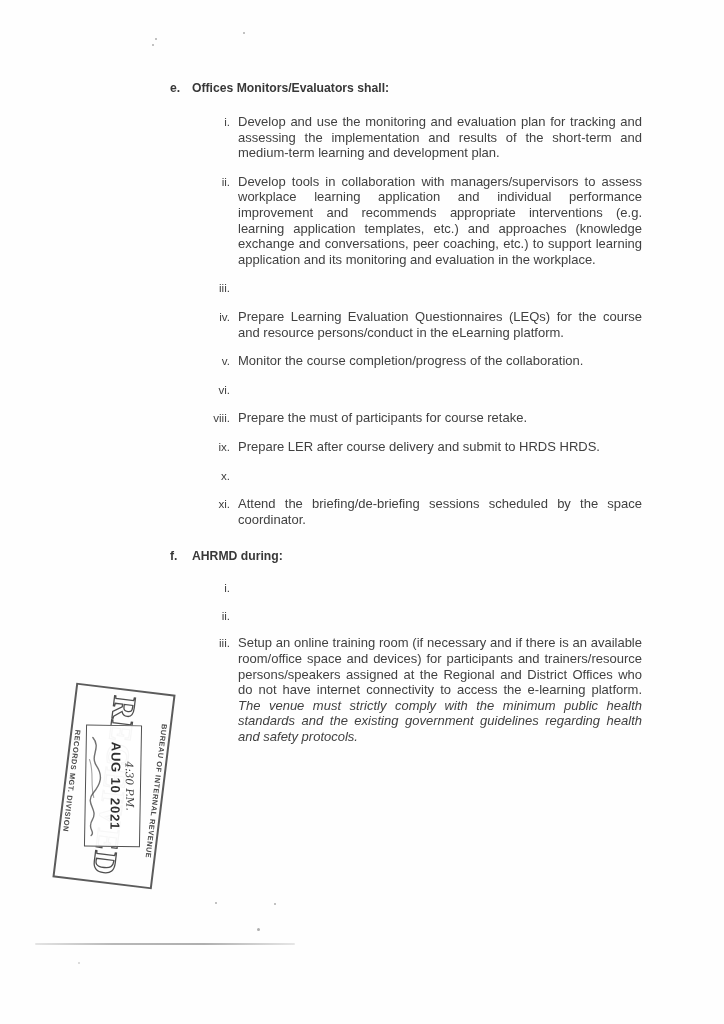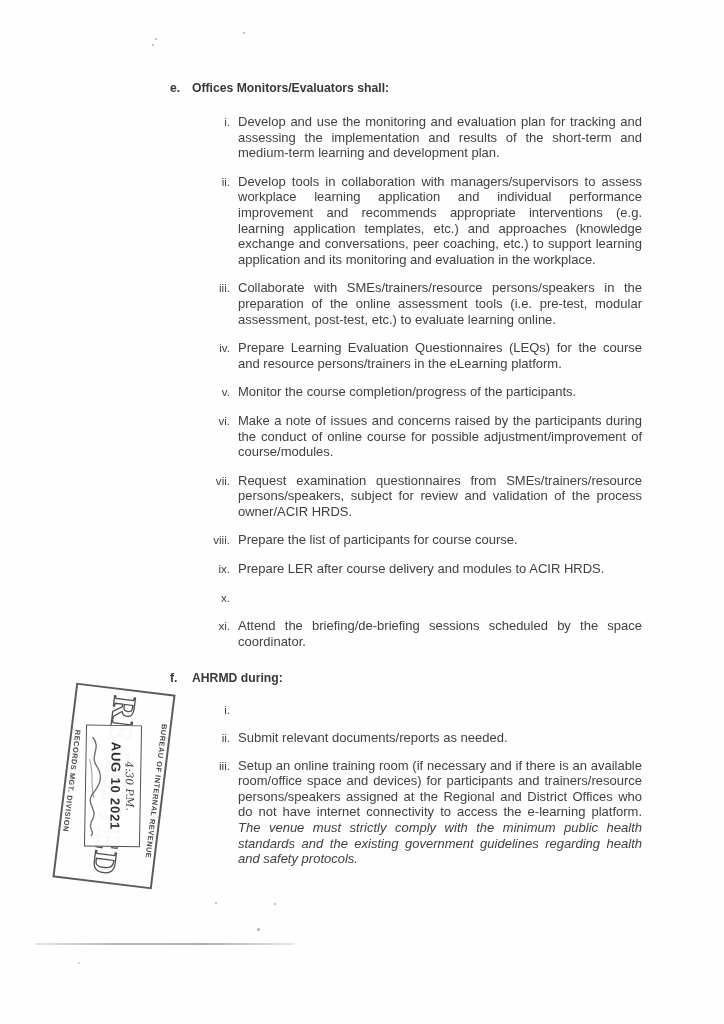--- a/index.html
+++ b/index.html
@@ -154,45 +154,39 @@
       <div class="item">
         <span class="num">i.</span>
         <p class="txt"><span>Develop and use the monitoring and evaluation plan for tracking and assessing the implementation and results of the short-term and medium-term learning and development plan.</span></p>
       </div>
       <div class="item">
         <span class="num">ii.</span>
         <p class="txt"><span>Develop tools in collaboration with managers/supervisors to assess workplace learning application and individual performance improvement and recommends appropriate interventions (e.g. learning application templates, etc.) and approaches (knowledge exchange and conversations, peer coaching, etc.) to support learning application and its monitoring and evaluation in the workplace.</span></p>
       </div>
       <div class="item">
         <span class="num">iii.</span>
-        <p class="txt"><span>Collaborate with SMEs/trainers/resource persons/speakers in the preparation of the online assessment tools (i.e. pre-test, modular assessment, post-test, etc.) to evaluate learning online.</span></p>
       </div>
       <div class="item">
         <span class="num">iv.</span>
-        <p class="txt"><span>Prepare Learning Evaluation Questionnaires (LEQs) for the course and resource persons/trainers in the eLearning platform.</span></p>
+        <p class="txt"><span>Prepare Learning Evaluation Questionnaires (LEQs) for the course and resource persons/conduct in the eLearning platform.</span></p>
       </div>
       <div class="item">
         <span class="num">v.</span>
-        <p class="txt"><span>Monitor the course completion/progress of the participants.</span></p>
+        <p class="txt"><span>Monitor the course completion/progress of the collaboration.</span></p>
       </div>
       <div class="item">
         <span class="num">vi.</span>
-        <p class="txt"><span>Make a note of issues and concerns raised by the participants during the conduct of online course for possible adjustment/improvement of course/modules.</span></p>
-      </div>
-      <div class="item">
-        <span class="num">vii.</span>
-        <p class="txt"><span>Request examination questionnaires from SMEs/trainers/resource persons/speakers, subject for review and validation of the process owner/ACIR HRDS.</span></p>
       </div>
       <div class="item">
         <span class="num">viii.</span>
-        <p class="txt"><span>Prepare the list of participants for course course.</span></p>
+        <p class="txt"><span>Prepare the must of participants for course retake.</span></p>
       </div>
       <div class="item">
         <span class="num">ix.</span>
-        <p class="txt"><span>Prepare LER after course delivery and modules to ACIR HRDS.</span></p>
+        <p class="txt"><span>Prepare LER after course delivery and submit to HRDS HRDS.</span></p>
       </div>
       <div class="item">
         <span class="num">x.</span>
       </div>
       <div class="item">
         <span class="num">xi.</span>
         <p class="txt"><span>Attend the briefing/de-briefing sessions scheduled by the space coordinator.</span></p>
       </div>
     </div>
 
@@ -200,21 +194,20 @@
       <div class="sec-heading">
         <span class="sec-label">f.</span>
         <span>AHRMD during:</span>
       </div>
 
       <div class="item">
         <span class="num">i.</span>
       </div>
       <div class="item">
         <span class="num">ii.</span>
-        <p class="txt"><span>Submit relevant documents/reports as needed.</span></p>
       </div>
       <div class="item">
         <span class="num">iii.</span>
         <p class="txt"><span>Setup an online training room (if necessary and if there is an available room/office space and devices) for participants and trainers/resource persons/speakers assigned at the Regional and District Offices who do not have internet connectivity to access the e-learning platform. </span><span class="it">The venue must strictly comply with the minimum public health standards and the existing government guidelines regarding health and safety protocols.</span></p>
       </div>
     </div>
 
   </div>
 
   <div class="stamp-wrap">

